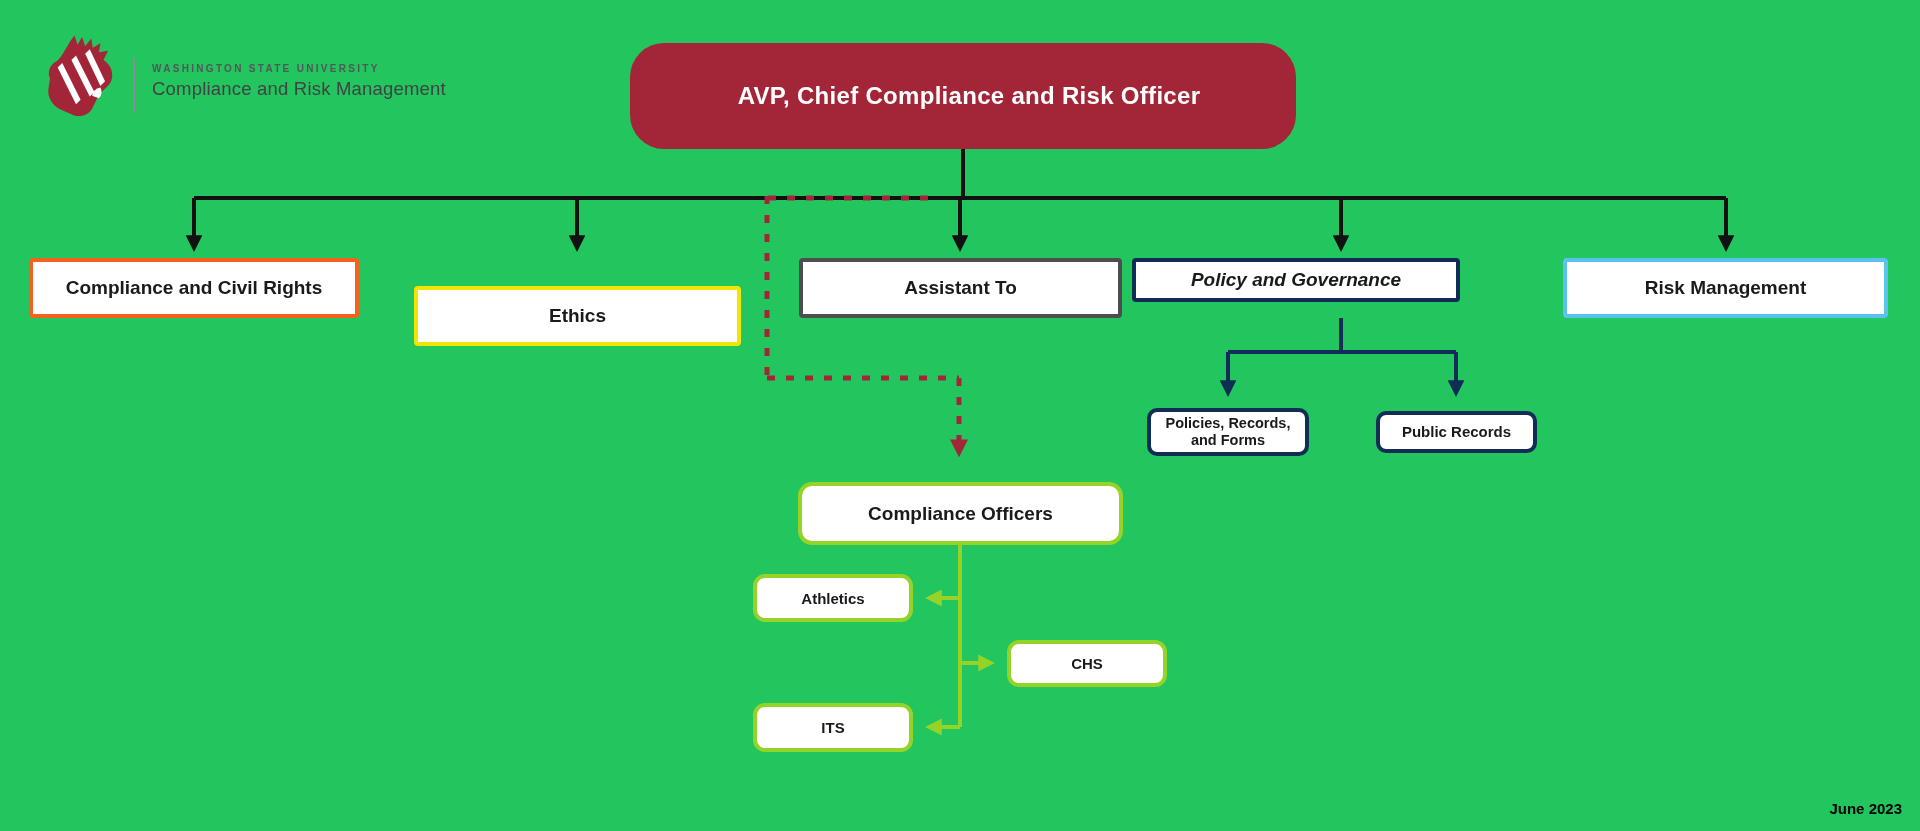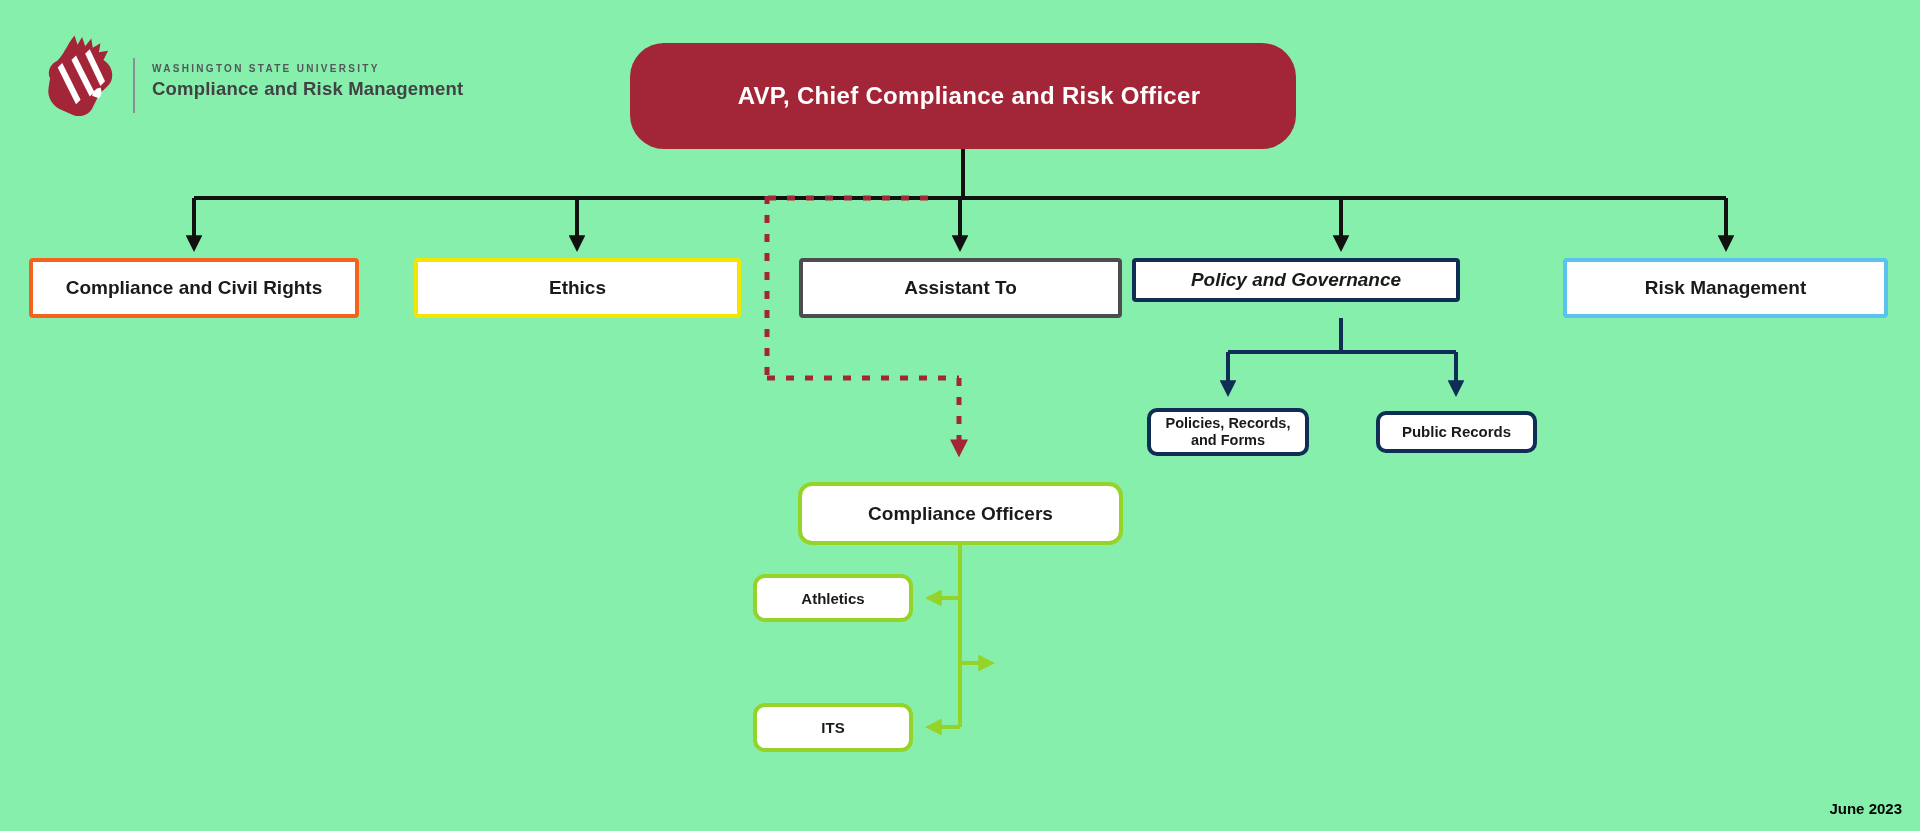--- a/index.html
+++ b/index.html
@@ -1,33 +1,33 @@
 <!DOCTYPE html>
 <html><head>
 <meta charset="utf-8">
 <style>
   html,body{margin:0;padding:0;background:#ffffff;}
   body{font-family:"Liberation Sans",sans-serif;}
-  .canvas{position:relative;width:1920px;height:831px;background:#86efac;overflow:hidden;}
+  .canvas{position:relative;width:1920px;height:831px;background:#22c55e;overflow:hidden;}
   .abs{position:absolute;}
   svg.overlay{position:absolute;left:0;top:0;width:1920px;height:831px;pointer-events:none;}
   .node{position:absolute;background:#ffffff;display:flex;align-items:center;justify-content:center;
         text-align:center;color:#1a1a1a;font-weight:bold;box-sizing:border-box;}
   .root-node{background:#A32638;color:#ffffff;border-radius:34px;font-size:24px;letter-spacing:.3px;padding-left:12px;}
   .lvl2{border:4px solid #000;border-radius:4px;font-size:19px;}
   .small-node{border:4px solid #0F2D55;border-radius:10px;font-size:14.5px;line-height:1.18;padding:0 4px;}
   .green-node{border:4px solid #96D328;border-radius:12px;font-size:15px;}
   .b-orange{border-color:#F5621F;}
-  .b-yellow{border-color:#F2E500;}
+  .b-yellow{border-color:#F2E500;margin-top:28px;}
   .b-gray{border-color:#4D4D4F;}
   .b-navy{border-color:#0F2D55;}
   .b-blue{border-color:#5BC2F0;}
   .b-green{border-color:#96D328;border-radius:14px;font-size:19px;}
   .brand-univ{font-size:10px;font-weight:bold;letter-spacing:2.3px;color:#54565A;}
-  .brand-dept{font-size:18.5px;font-weight:bold;color:#414244;letter-spacing:.2px;}
+  .brand-dept{font-size:18.5px;font-weight:normal;color:#414244;letter-spacing:.2px;}
   .divider{width:2px;background:#8B8E90;}
   .footer-date{font-size:15px;font-weight:bold;color:#000;}
 </style>
 </head>
 <body>
 
 <div class="canvas">
 
   <svg class="overlay">
     <defs>
@@ -98,17 +98,18 @@
   <div class="node lvl2 b-yellow" style="left:414px;top:258px;width:327px;height:60px;">Ethics</div>
   <div class="node lvl2 b-gray" style="left:799px;top:258px;width:323px;height:60px;">Assistant To</div>
   <div class="node lvl2 b-navy" style="left:1132px;top:258px;width:328px;height:44px;font-style:italic;">Policy and Governance</div>
   <div class="node lvl2 b-blue" style="left:1563px;top:258px;width:325px;height:60px;">Risk Management</div>
 
   <div class="node small-node" style="left:1147px;top:408px;width:162px;height:48px;">Policies, Records, and Forms</div>
   <div class="node small-node" style="left:1376px;top:411px;width:161px;height:42px;font-size:15px;">Public Records</div>
 
   <div class="node lvl2 b-green" style="left:798px;top:482px;width:325px;height:63px;">Compliance Officers</div>
   <div class="node green-node" style="left:753px;top:574px;width:160px;height:48px;">Athletics</div>
+  <div class="node green-node" style="left:1007px;top:640px;width:160px;height:47px;">CHS</div>
   <div class="node green-node" style="left:753px;top:703px;width:160px;height:49px;">ITS</div>
 
   <div class="abs footer-date" style="right:18px;top:800px;">June 2023</div>
 
 </div>
 
 </body></html>

